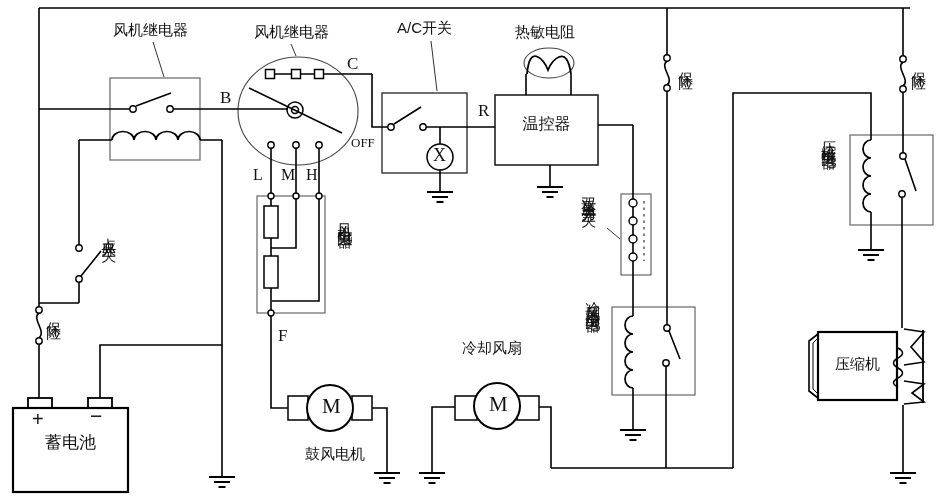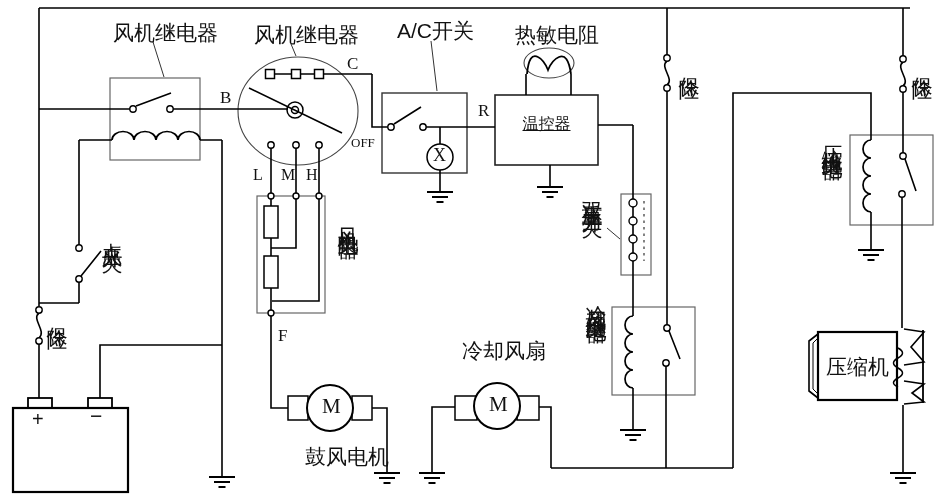--- a/index.html
+++ b/index.html
@@ -1,19 +1,19 @@
 <!DOCTYPE html>
 <html><head>
 <meta charset="utf-8">
 <style>
   html,body{margin:0;padding:0;background:#e8e8e8;}
   .stage{position:relative;width:937px;height:500px;background:#ffffff;overflow:hidden;
          font-family:"Liberation Sans","DejaVu Sans",sans-serif;}
   .stage svg{position:absolute;left:0;top:0;}
-  .lbl{position:absolute;font-size:21px;color:#111;white-space:nowrap;line-height:1.05;}
+  .lbl{position:absolute;font-size:15px;color:#111;white-space:nowrap;line-height:1.05;}
   .vt{writing-mode:vertical-rl;text-orientation:upright;letter-spacing:3px;}
   .ser{font-family:"Liberation Serif","DejaVu Serif",serif;}
   .ctr{text-align:center;}
   .big{font-size:17px;}
   .term{font-size:17px;font-family:"Liberation Serif","DejaVu Serif",serif;}
   .motor-m{font-size:21px;font-family:"Liberation Serif","DejaVu Serif",serif;}
 </style>
 </head>
 <body>
 
@@ -206,31 +206,32 @@
       <use href="#gnd" x="633" y="430"></use>
       <use href="#gnd" x="871" y="250"></use>
       <use href="#gnd" x="903" y="473"></use>
     </g>
   </svg>
 
   <span class="lbl" style="left:113px;top:22px;">风机继电器</span>
   <span class="lbl" style="left:254px;top:24px;">风机继电器</span>
   <span class="lbl" style="left:397px;top:20px;">A/C开关</span>
   <span class="lbl" style="left:515px;top:24px;">热敏电阻</span>
-  <span class="lbl ctr" style="left:495px;top:116px;width:103px;font-size:16px;text-decoration:underline;">温控器</span>
+  <span class="lbl ctr" style="left:495px;top:116px;width:103px;font-size:16px;">温控器</span>
 
   <span class="lbl vt" style="left:46px;top:310px;">保险</span>
   <span class="lbl vt" style="left:678px;top:60px;">保险</span>
   <span class="lbl vt" style="left:911px;top:60px;">保险</span>
   <span class="lbl vt" style="left:101px;top:226px;">点火开关</span>
   <span class="lbl vt" style="left:337px;top:211px;">风机电阻器</span>
   <span class="lbl vt" style="left:581px;top:185px;">双重压力开关</span>
   <span class="lbl vt" style="left:585px;top:289px;">冷却风扇继电器</span>
   <span class="lbl vt" style="left:821px;top:129px;">压缩机继电器</span>
 
+  <span class="lbl big ctr" style="left:13px;top:434px;width:115px;">蓄电池</span>
   <span class="lbl" style="left:305px;top:446px;">鼓风电机</span>
   <span class="lbl" style="left:462px;top:340px;">冷却风扇</span>
   <span class="lbl ctr" style="left:818px;top:356px;width:79px;">压缩机</span>
 
   <span class="lbl term" style="left:220px;top:89px;">B</span>
   <span class="lbl term" style="left:347px;top:55px;">C</span>
   <span class="lbl term" style="left:351px;top:136px;font-size:13px;">OFF</span>
   <span class="lbl term" style="left:253px;top:167px;font-size:16px;">L</span>
   <span class="lbl term" style="left:281px;top:167px;font-size:16px;">M</span>
   <span class="lbl term" style="left:306px;top:167px;font-size:16px;">H</span>

